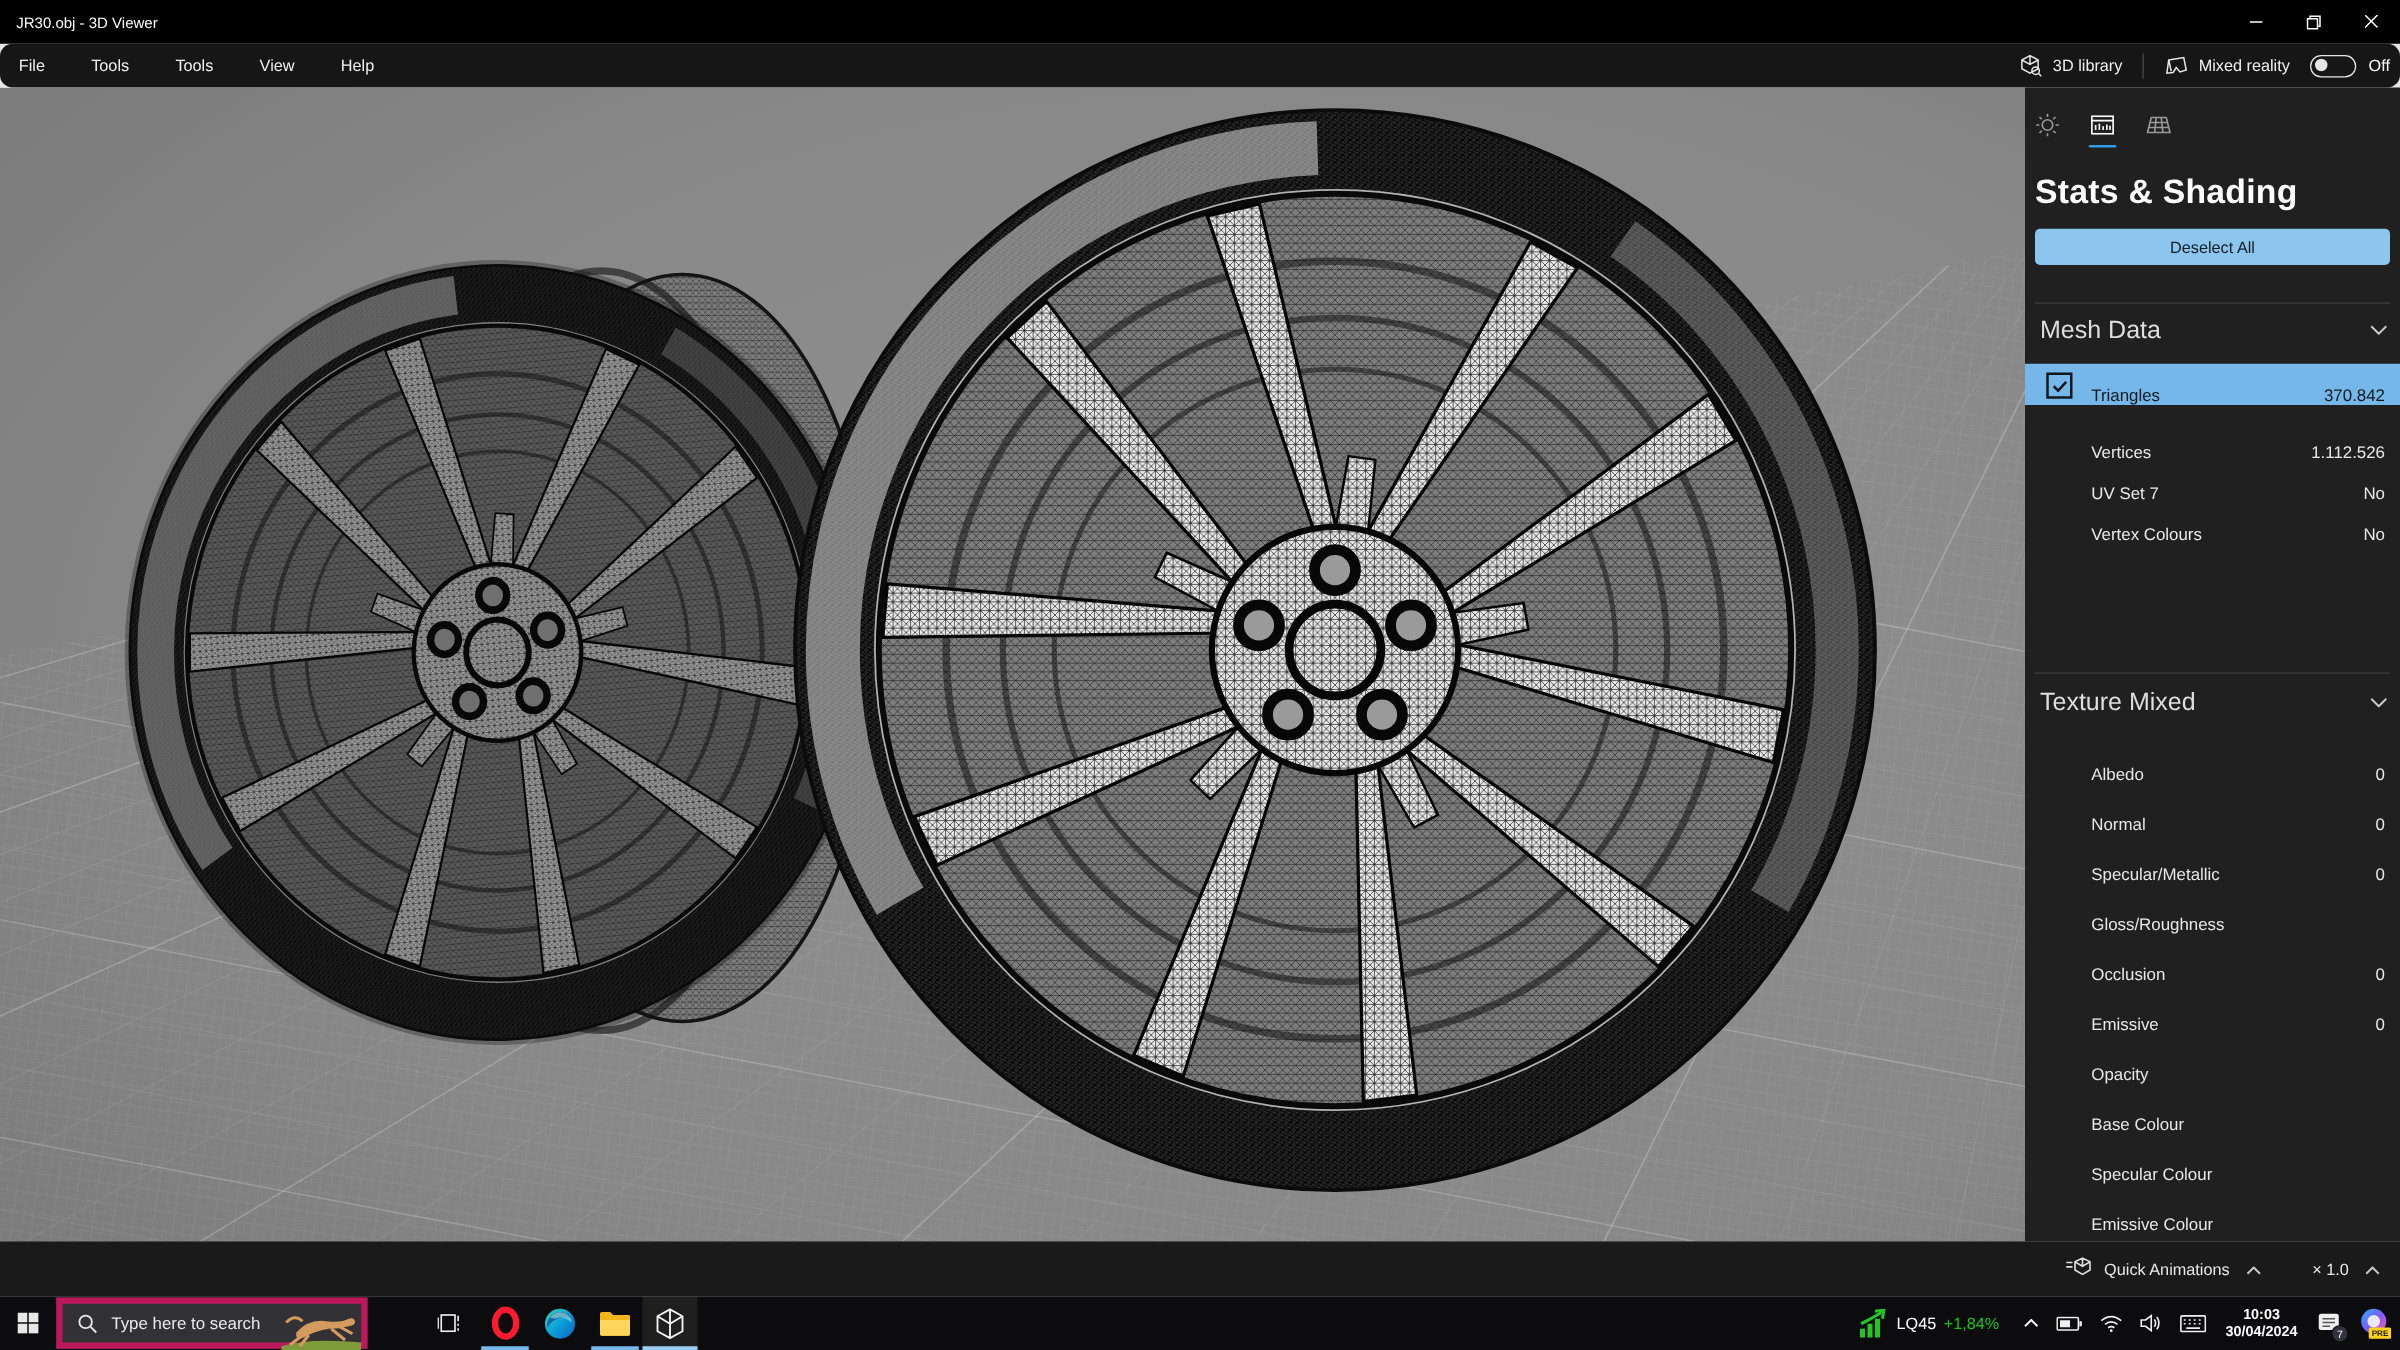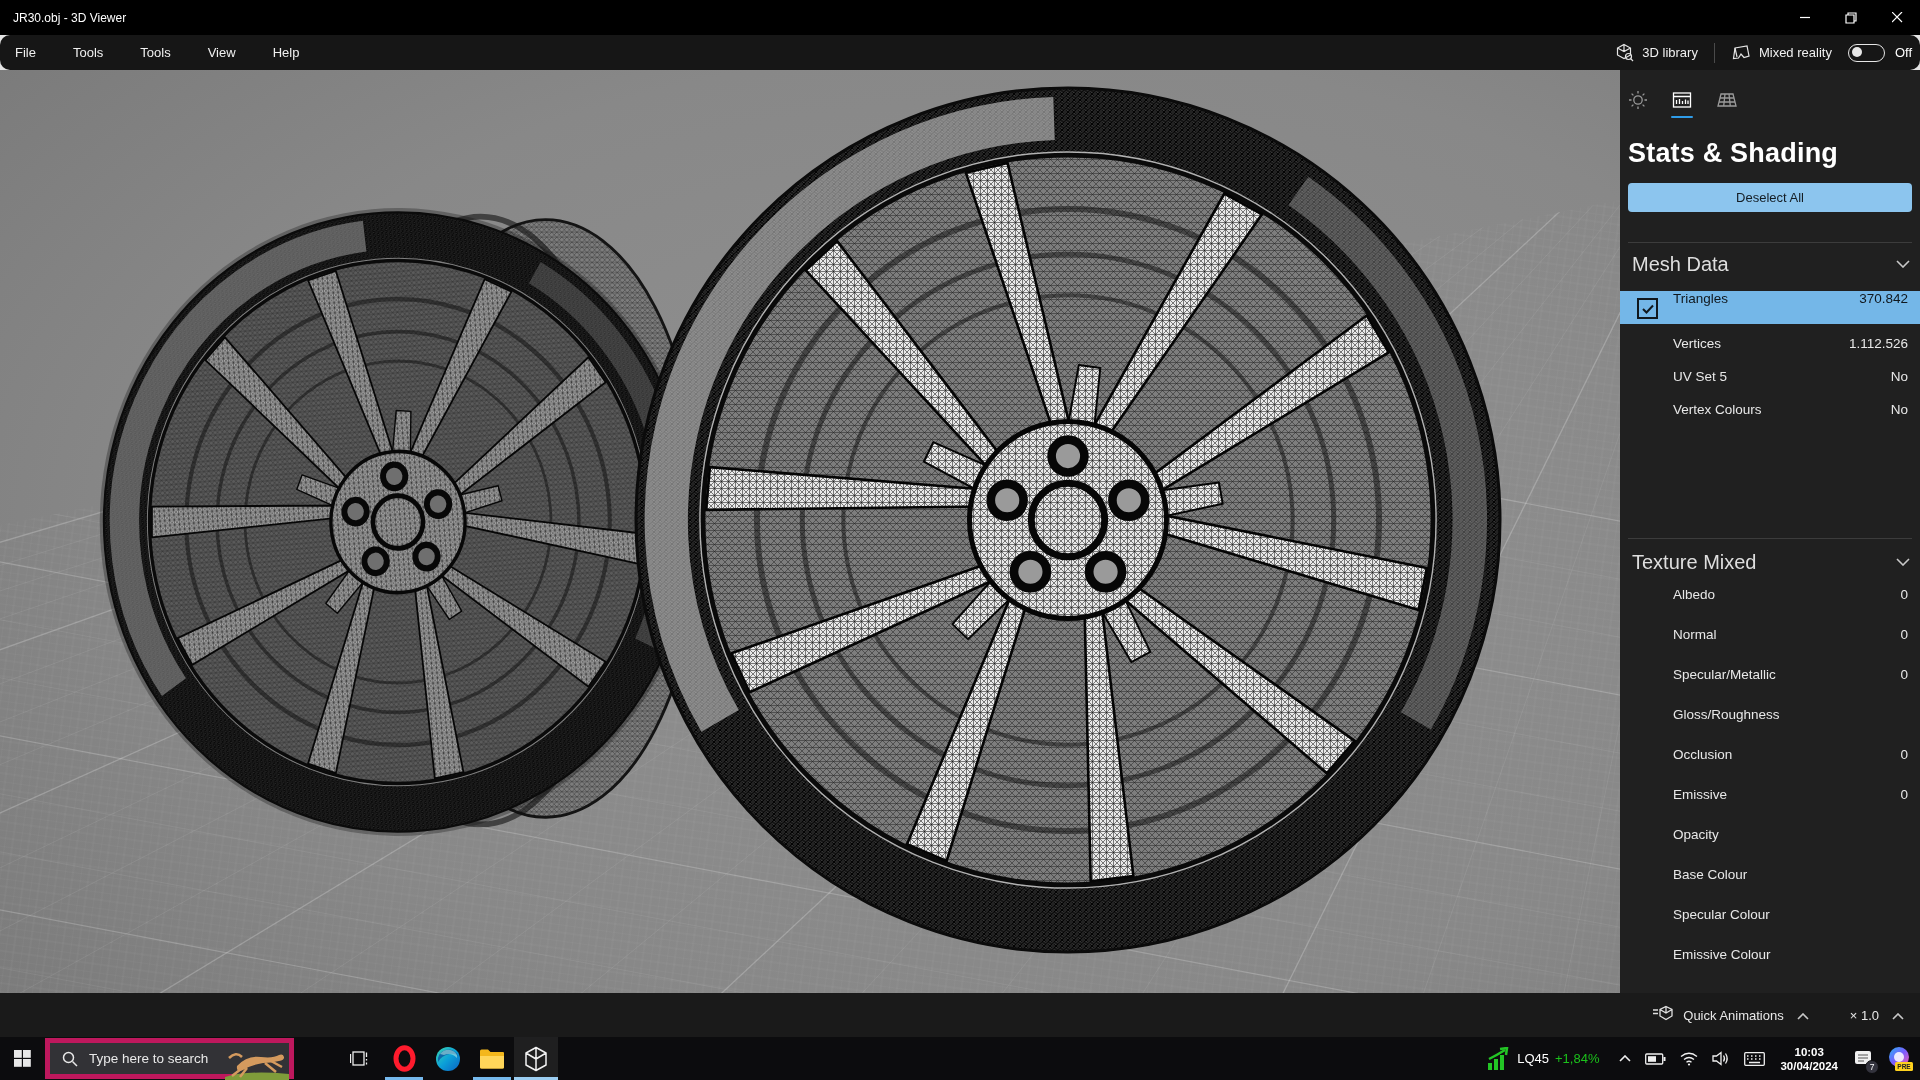--- a/index.html
+++ b/index.html
@@ -30,21 +30,21 @@
   .tab.active svg{stroke:#fff;}
   .tab.active .tabline{position:absolute;left:-1px;bottom:-2px;width:22px;height:2.5px;background:#2f9ce8;border-radius:2px;}
   .panel-title{position:absolute;left:8px;top:50px;font-size:27px;font-weight:bold;color:#fff;letter-spacing:0.2px;}
   .deselect-btn{position:absolute;left:8px;top:113px;width:284px;height:29px;border:none;border-radius:4px;
     background:#8cc5ee;color:#141d24;font-size:13px;font-family:inherit;cursor:pointer;}
   .pdivider{position:absolute;left:8px;width:284px;height:1px;background:#3c3c3c;}
   .sec-head{position:absolute;left:12px;right:10px;height:30px;display:flex;align-items:center;justify-content:space-between;
     font-size:20px;color:#dedede;cursor:pointer;}
   .chev{stroke:#c8c8c8;fill:none;stroke-width:1.6;}
   .rows{position:absolute;left:0;width:300px;}
-  .prow{display:flex;align-items:flex-start;padding-right:12px;position:relative;font-size:13.5px;color:#e8e8e8;cursor:pointer;}
+  .prow{display:flex;align-items:flex-end;padding-right:12px;position:relative;font-size:13.5px;color:#e8e8e8;cursor:pointer;}
   .mrow{height:33px;}
   .trow{height:40px;}
   .prow .plabel{margin-left:53px;flex:1;text-align:left;}
   .prow .pval{text-align:right;}
   .prow.sel{background:#74b7e8;color:#10181e;margin-bottom:12px;}
   .cbox{position:absolute;left:17px;top:7px;width:17px;height:17px;border:2px solid #10181e;display:flex;align-items:center;justify-content:center;}
   .cbox svg{stroke:#10181e;fill:none;stroke-width:2;}
   
   .animbar{position:absolute;left:0;top:993px;width:1920px;height:44px;background:#1a1a1a;display:flex;align-items:center;justify-content:flex-end;gap:9px;padding-right:12px;box-sizing:border-box;}
   .animbar .ico svg{stroke:#e0e0e0;fill:none;stroke-width:1.3;}
@@ -327,21 +327,21 @@
             </svg>
         </span>
         <span class="plabel">Triangles</span>
         <span class="pval">370.842</span>
       </div>
       <div class="prow mrow">
         <span class="plabel">Vertices</span>
         <span class="pval">1.112.526</span>
       </div>
       <div class="prow mrow">
-        <span class="plabel">UV Set 5</span>
+        <span class="plabel">UV Set 7</span>
         <span class="pval">No</span>
       </div>
       <div class="prow mrow">
         <span class="plabel">Vertex Colours</span>
         <span class="pval">No</span>
       </div>
     </div>
 
     <div class="pdivider" style="top:468px"></div>
 

